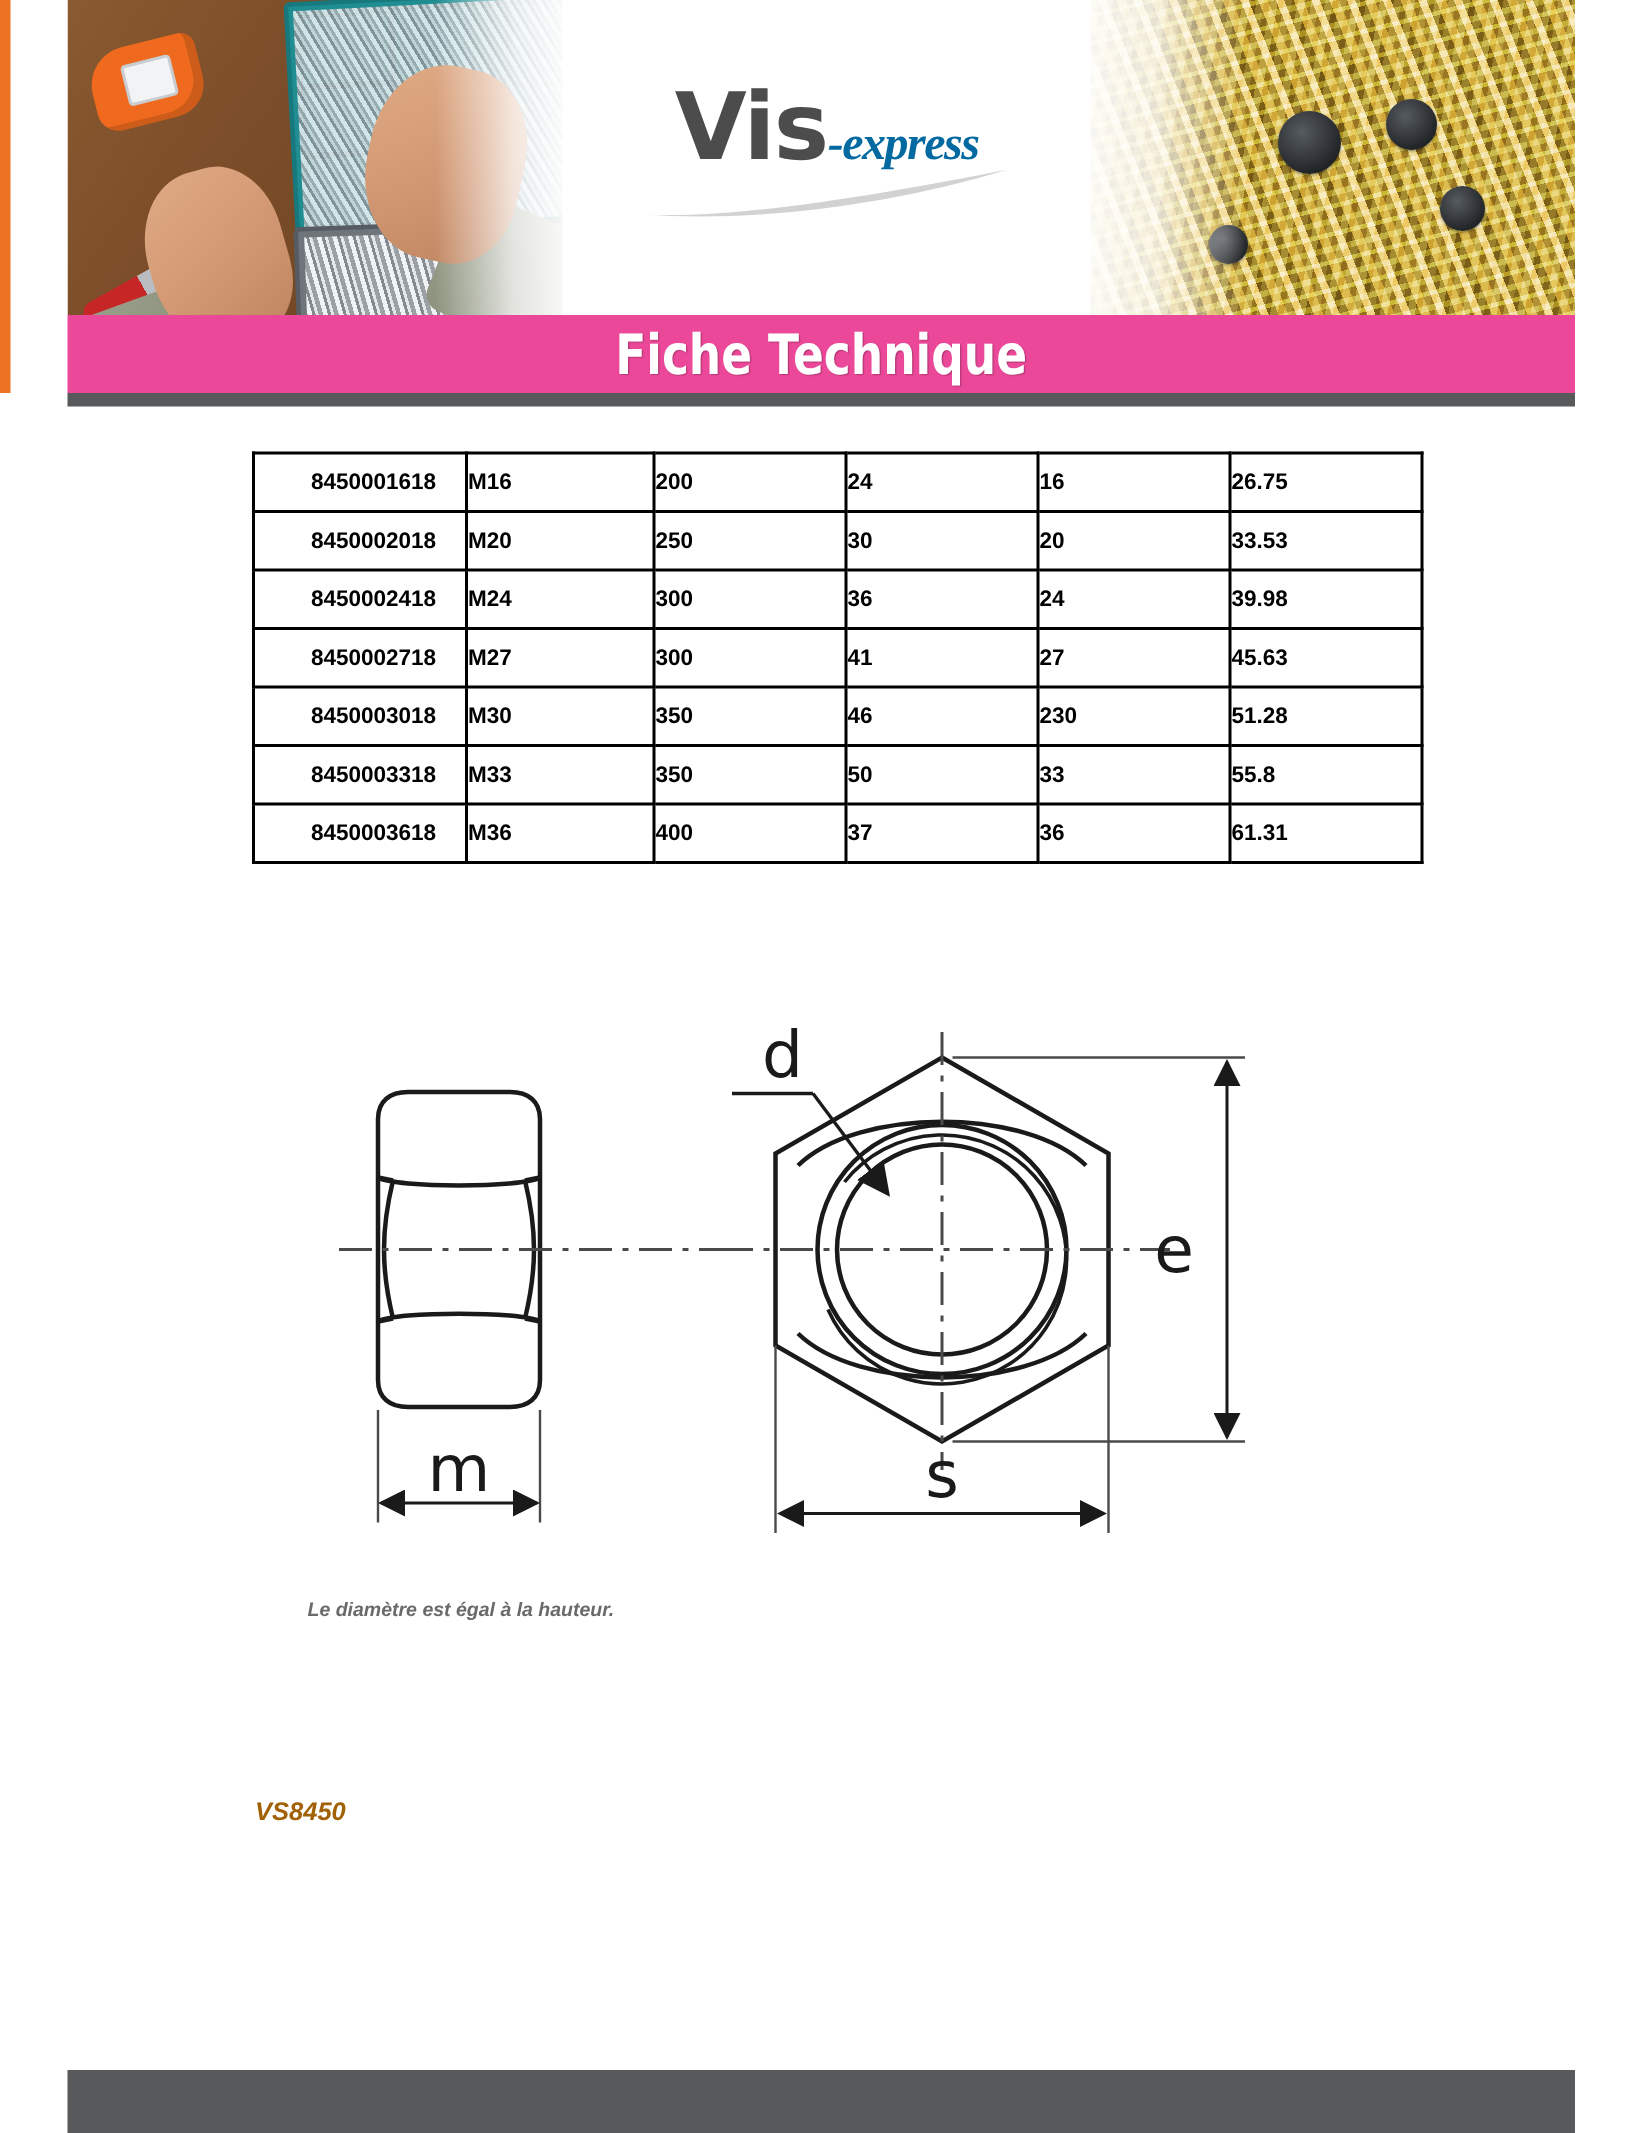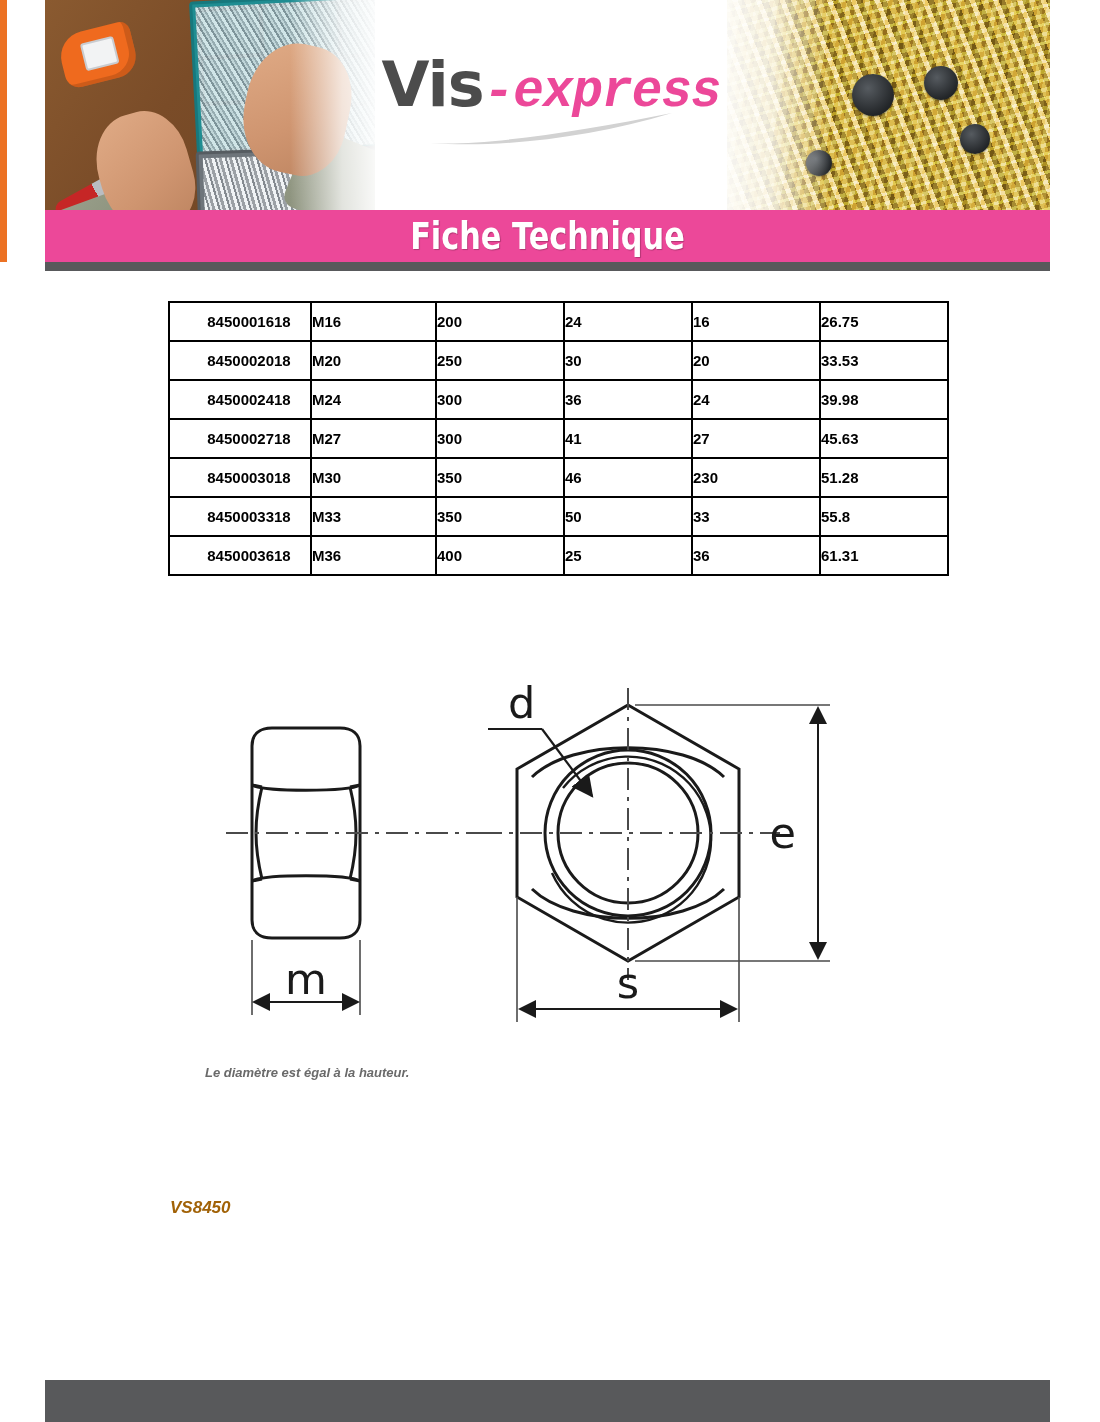--- a/index.html
+++ b/index.html
@@ -234,25 +234,25 @@
     white-space: nowrap;
   }
   .logo-vis {
     font-family: "DejaVu Sans", sans-serif;
     font-size: 62px;
     font-weight: 700;
     color: #4c4c4c;
     letter-spacing: -1px;
   }
   .logo-express {
-    font-family: Liberation Mono, monospace;
-    font-size: 51px;
+    font-family: Liberation Serif, serif;
+    font-size: 32px;
     font-weight: 700;
     font-style: italic;
-    color: #ec4899;
+    color: #0369a1;
     letter-spacing: -1px;
   }
   .logo-swoosh {
     position: absolute;
     left: 50%; top: 112px;
     transform: translateX(-50%);
   }
 
   
   .title-banner {
@@ -455,21 +455,21 @@
       <td>M33</td>
       <td>350</td>
       <td>50</td>
       <td>33</td>
       <td>55.8</td>
     </tr>
     <tr>
       <td class="ref">8450003618</td>
       <td>M36</td>
       <td>400</td>
-      <td>25</td>
+      <td>37</td>
       <td>36</td>
       <td>61.31</td>
     </tr>
   </tbody>
 </table>
 
 <div class="drawing">
 <svg width="700" height="420" viewBox="0 0 700 420" xmlns="http://www.w3.org/2000/svg">
   <defs>
     <marker id="arrHead" markerWidth="9" markerHeight="9" refX="8" refY="4.5" orient="auto">

